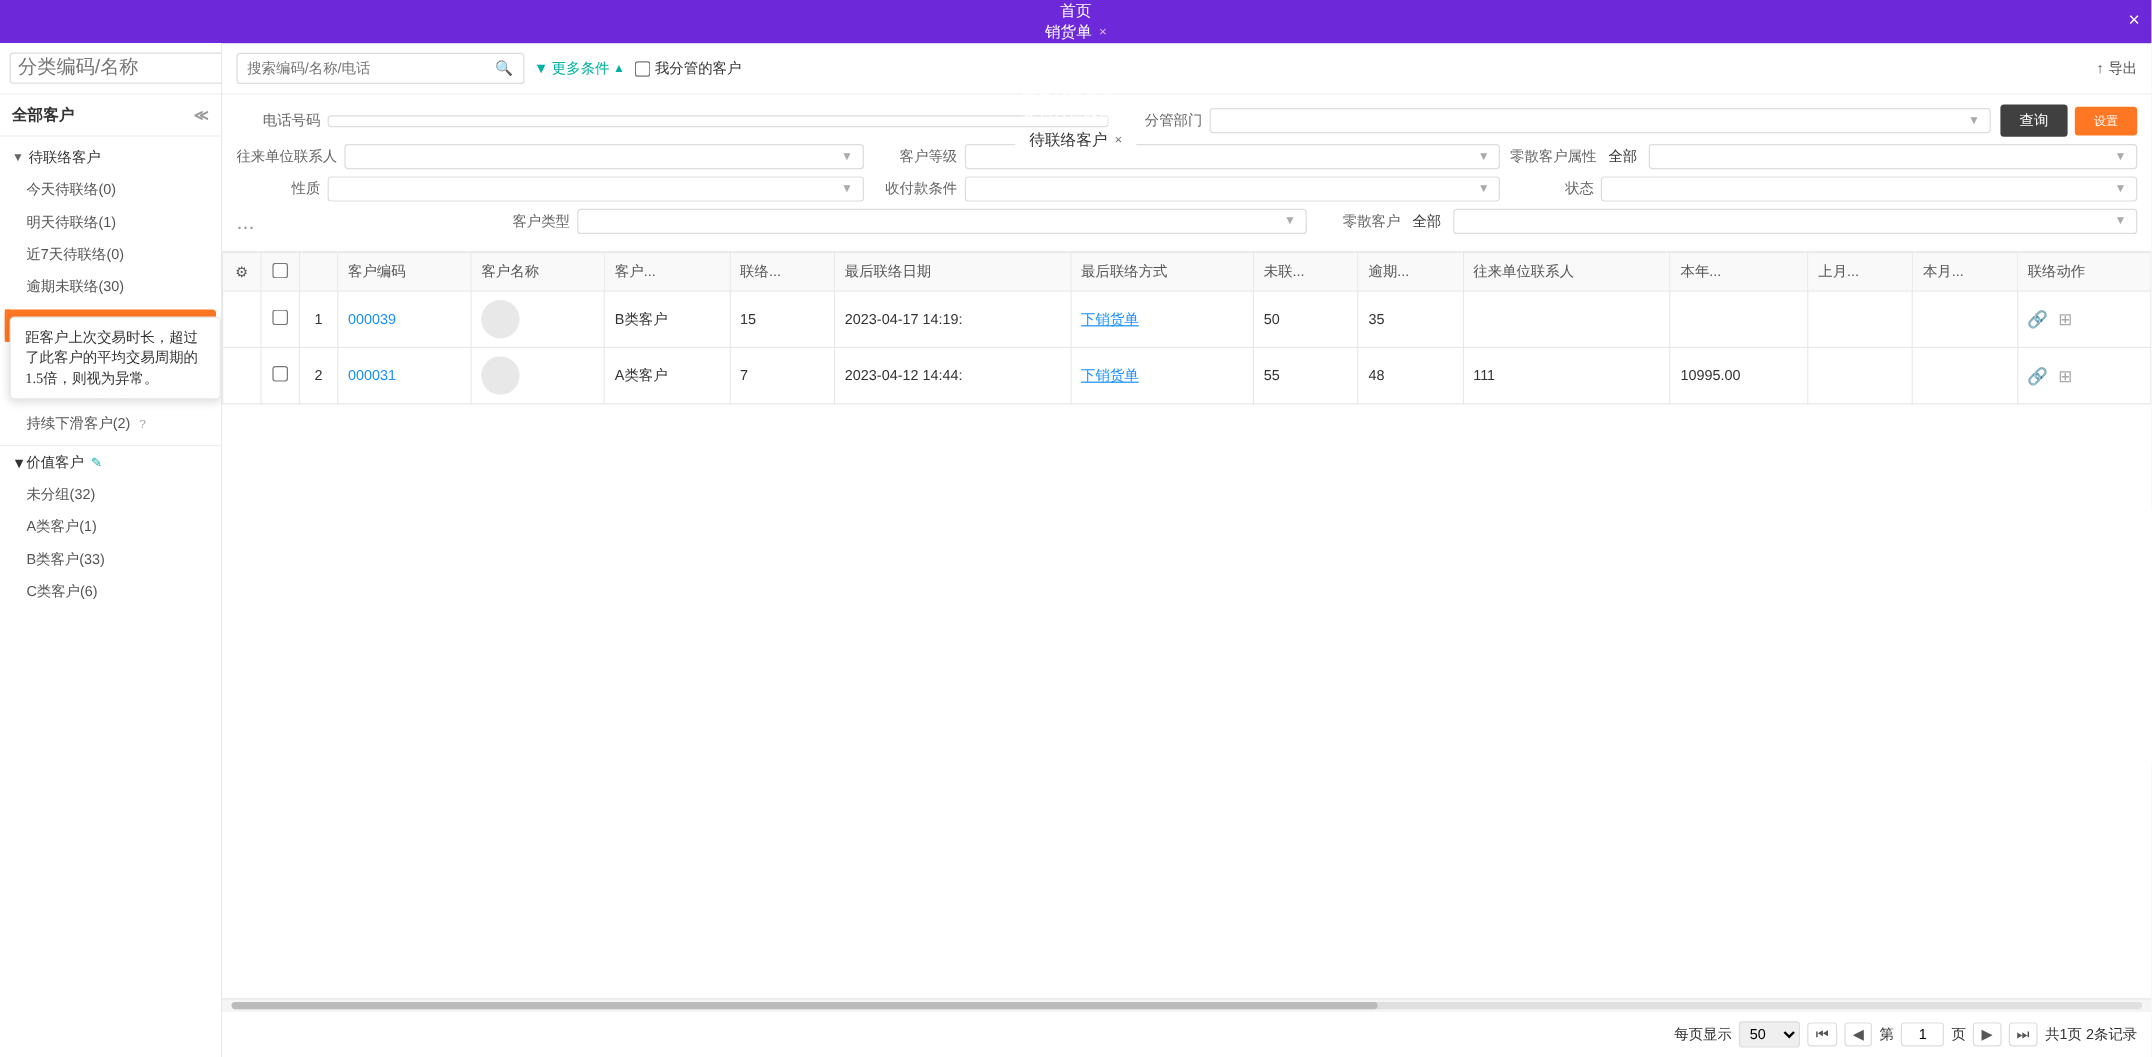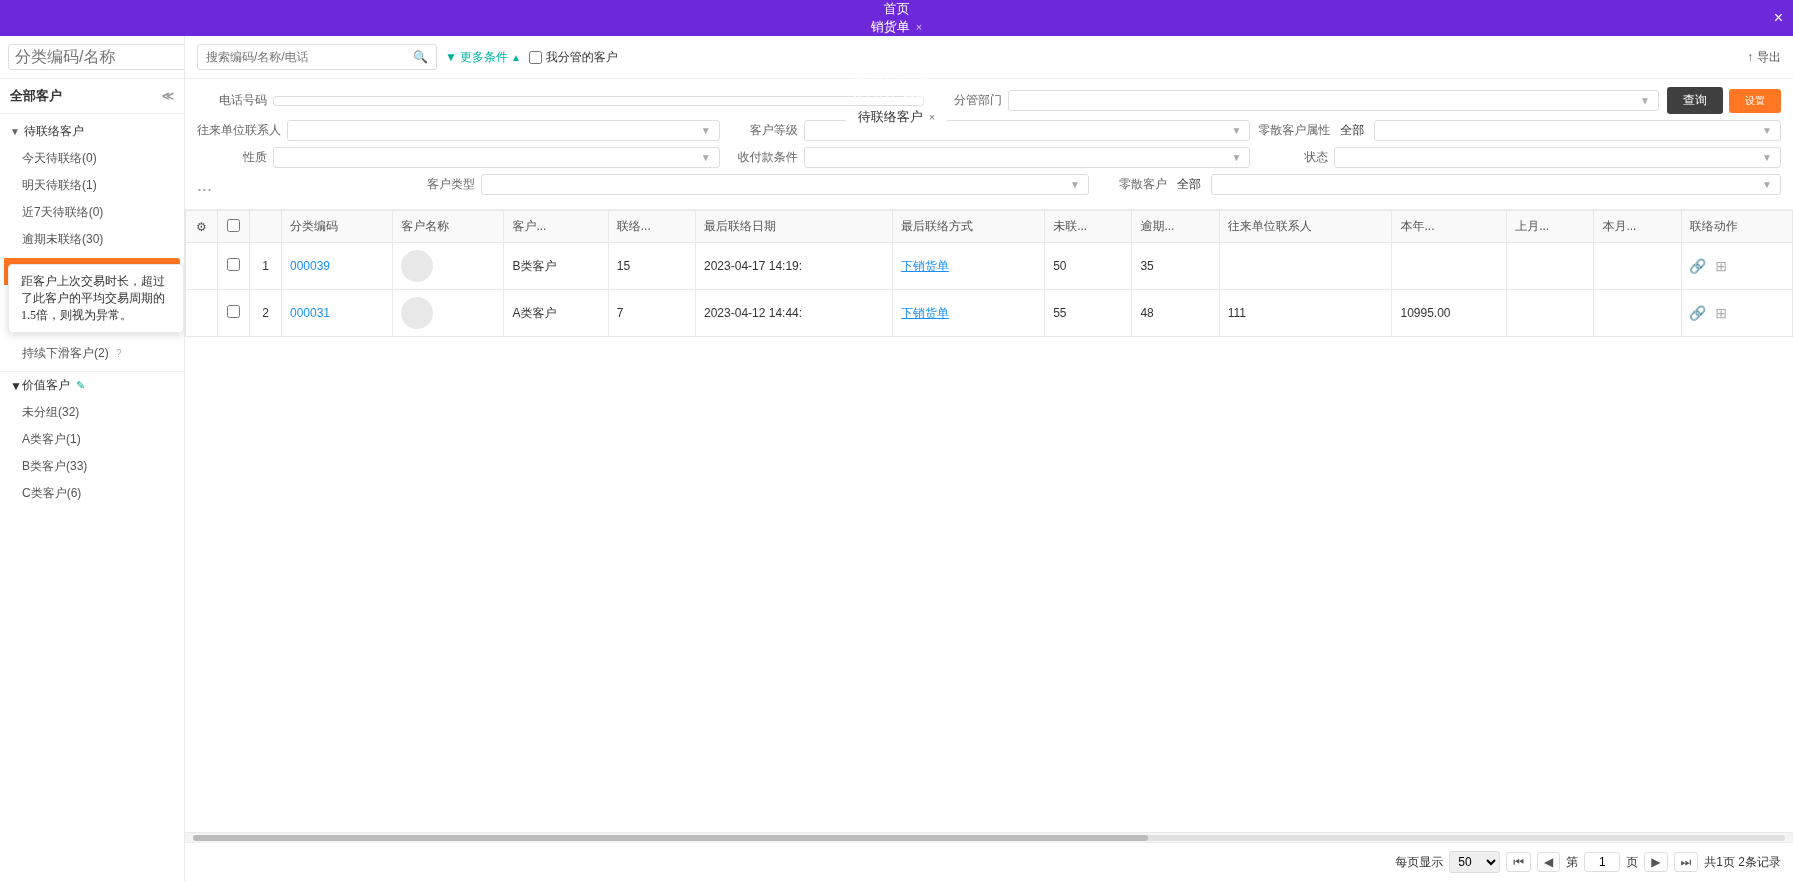--- a/index.html
+++ b/index.html
@@ -389,21 +389,21 @@
       </div>
     </div>
 
     <div class="table-wrapper">
       <table>
         <thead>
           <tr>
             <th class="col-settings">⚙</th>
             <th class="col-check"><input type="checkbox" style=""></th>
             <th class="col-num"></th>
-            <th><span>分类编码</span></th>
+            <th><span>客户编码</span></th>
             <th><span>客户名称</span></th>
             <th><span>客户...</span></th>
             <th><span>联络...</span></th>
             <th><span>最后联络日期</span></th>
             <th><span>最后联络方式</span></th>
             <th><span>未联...</span></th>
             <th><span>逾期...</span></th>
             <th><span>往来单位联系人</span></th>
             <th><span>本年...</span></th>
             <th><span>上月...</span></th>

